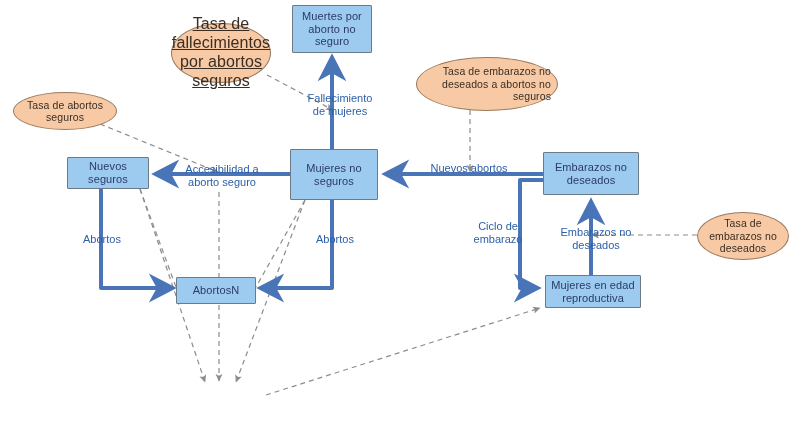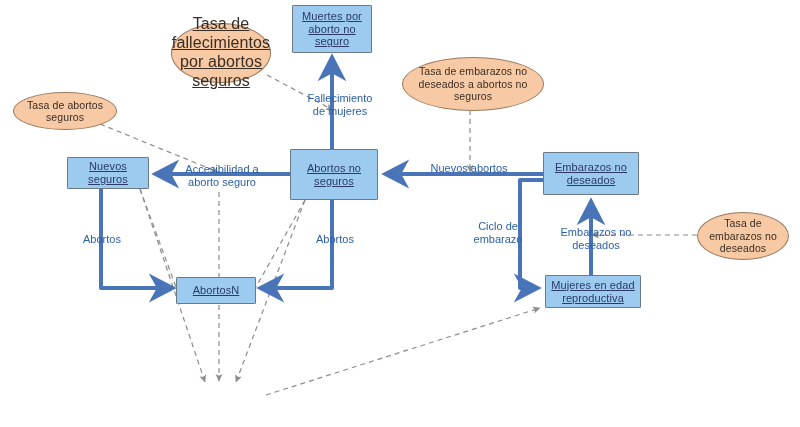--- a/index.html
+++ b/index.html
@@ -36,21 +36,20 @@
     color: #2b3a67;
     font-size: 11px;
     line-height: 1.18;
     letter-spacing: 0.1px;
   }
   .node.stock {
     background: #9dcbf0;
     border: 1.4px solid #6b7a87;
     border-radius: 1px;
     padding: 2px 3px;
-    text-decoration: underline;
   }
   .node.aux {
     background: #f7c9a4;
     border: 1.4px solid #9b7a5e;
     border-radius: 50%;
     color: #3a2e24;
     padding: 2px 6px;
   }
   .edge-label {
     position: absolute;
@@ -118,21 +117,21 @@
 
       <path d="M591,275 L591,206" marker-end="url(#flowArrow)"></path>
     </g>
   </svg>
 
   <div class="node stock" style="left:292px; top:5px; width:80px; height:48px;">
     <span>Muertes por aborto no seguro</span>
   </div>
 
   <div class="node stock" style="left:290px; top:149px; width:88px; height:51px;">
-    <span>Abortos no seguros</span>
+    <span>Mujeres no seguros</span>
   </div>
 
   <div class="node stock" style="left:67px; top:157px; width:82px; height:32px;">
     <span>Nuevos seguros</span>
   </div>
 
   <div class="node stock" style="left:176px; top:277px; width:80px; height:27px;">
     <span>AbortosN</span>
   </div>
 
@@ -145,21 +144,21 @@
   </div>
 
   <div class="node aux" style="left:171px; top:23px; width:100px; height:60px; font-size:16px;text-decoration:underline;">
     <span>Tasa de fallecimientos por abortos seguros</span>
   </div>
 
   <div class="node aux" style="left:13px; top:92px; width:104px; height:38px; font-size:10.5px;">
     <span>Tasa de abortos seguros</span>
   </div>
 
-  <div class="node aux" style="left:402px; top:57px; width:142px; height:54px; font-size:10.5px;">
+  <div class="node aux" style="left:416px; top:57px; width:142px; height:54px; font-size:10.5px;text-align:right;">
     <span>Tasa de embarazos no deseados a abortos no seguros</span>
   </div>
 
   <div class="node aux" style="left:697px; top:212px; width:92px; height:48px; font-size:10.5px;">
     <span>Tasa de embarazos no deseados</span>
   </div>
 
 
   <div class="edge-label" style="left:297px; top:92px; width:86px;">
     <span>Fallecimiento</span>

